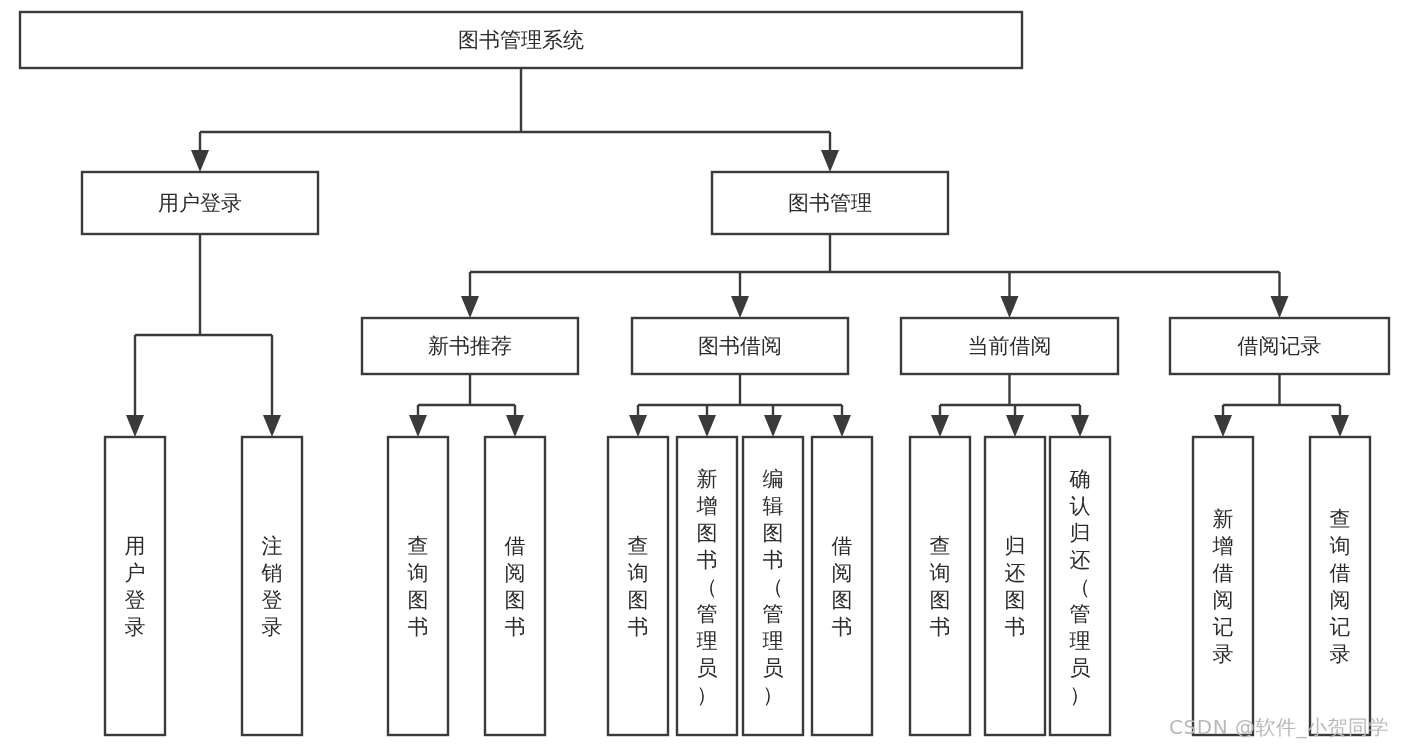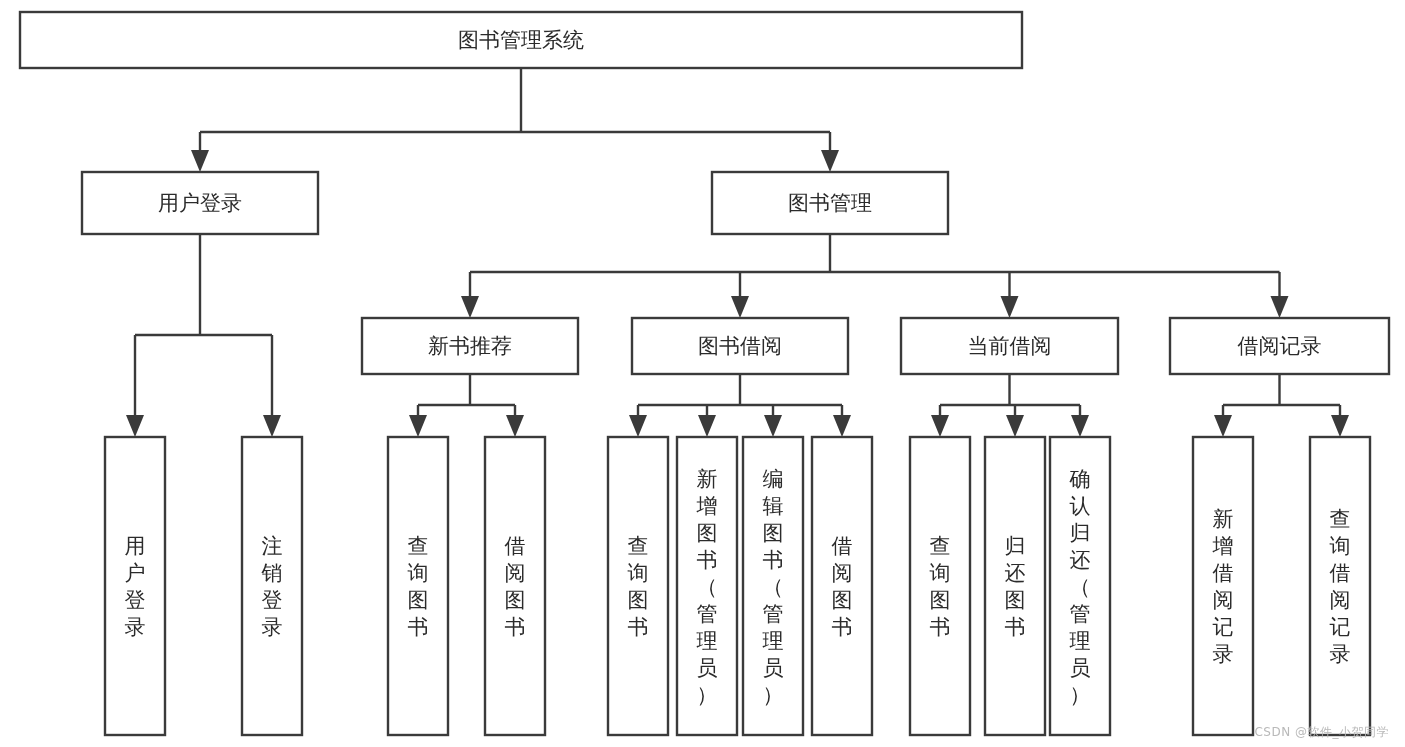--- a/index.html
+++ b/index.html
@@ -54,21 +54,21 @@
     fill: #2b2b2b;
     font-family: "DejaVu Sans", "Liberation Sans", sans-serif;
     font-size: 21px;
     text-anchor: middle;
   }
   .watermark {
     position: absolute;
     right: 16px;
     bottom: 6px;
     font-family: "DejaVu Sans", "Liberation Sans", sans-serif;
-    font-size: 12px;
+    font-size: 20px;
     color: #b9b9b9;
     white-space: nowrap;
     letter-spacing: 0.5px;
     user-select: none;
   }
 </style>
 </head>
 <body>
 
 <div id="diagram-root">

